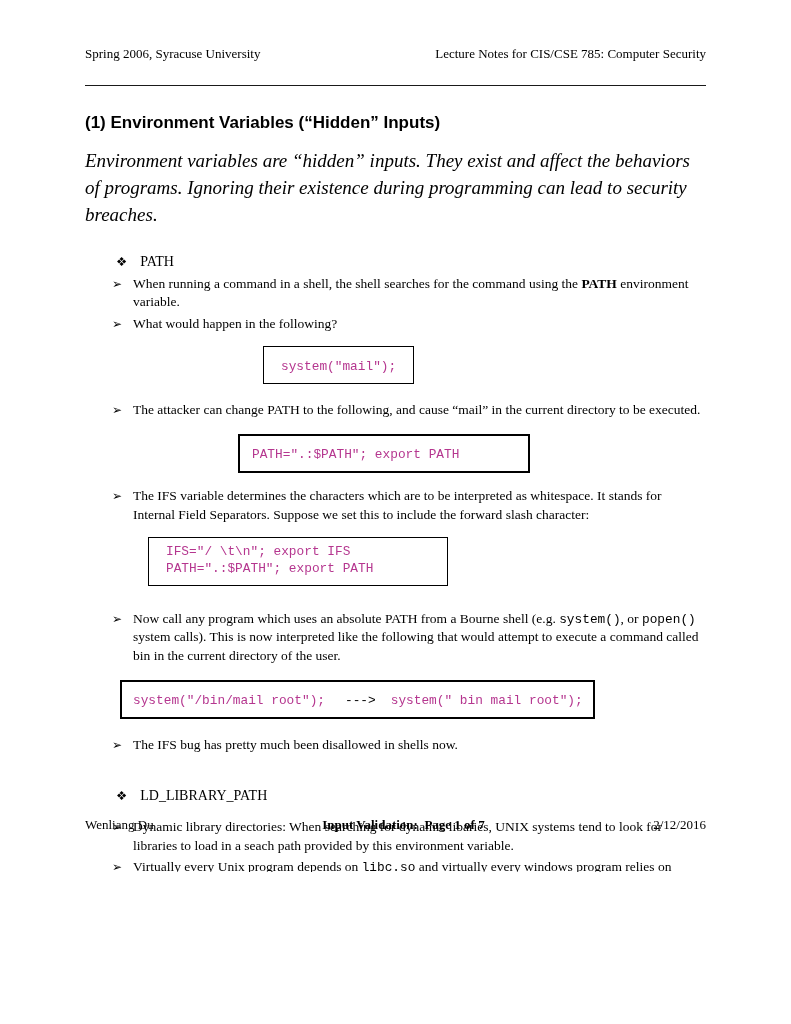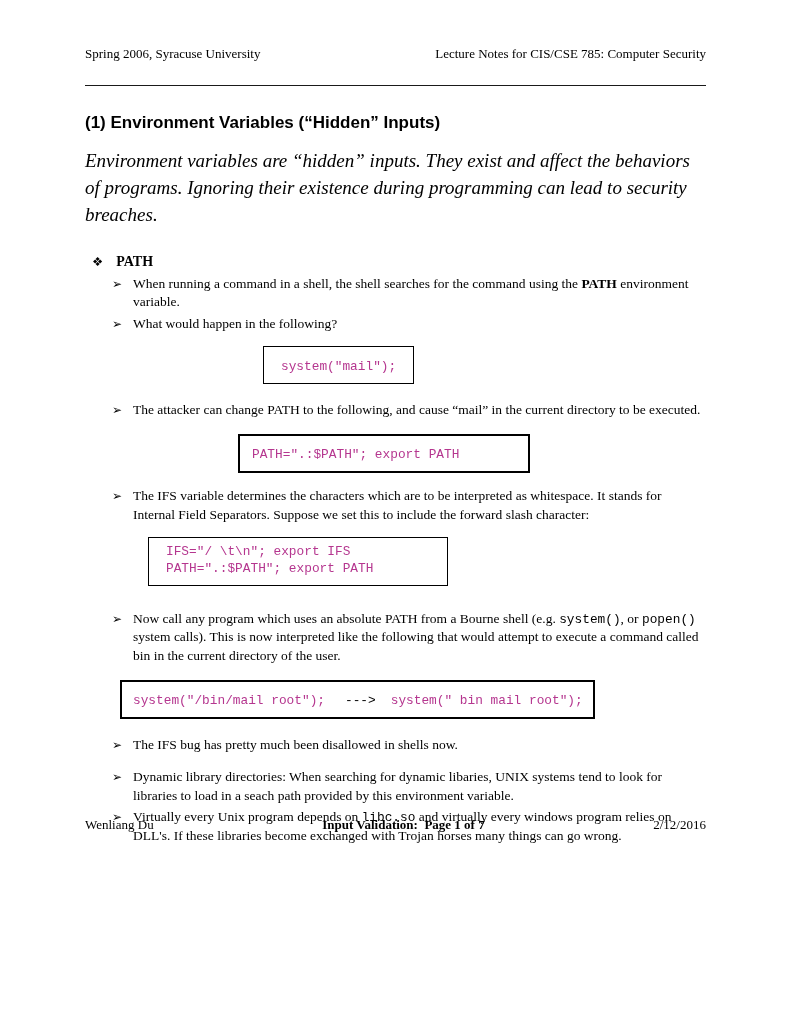--- a/index.html
+++ b/index.html
@@ -15,21 +15,21 @@
     font-family: "Liberation Sans", sans-serif; font-size: 22.5px; font-weight: bold;
     text-align: center; margin: 54px 0 0 0;
   }
   .title-rule { border-bottom: 1.5px solid #1a1a1a; margin-top: 23px; }
   .section-heading {
     font-family: "Liberation Sans", sans-serif; font-size: 17px; font-weight: bold;
     margin: 27px 0 0 0;
   }
   .intro { font-style: italic; font-size: 19px; line-height: 1.42; margin: 15px 0 0 0; }
 
-  .topic-title { margin-top: 25px; font-weight: bold; font-size: 14px; }
+  .topic-title { margin-top: 25px; font-weight: normal; font-size: 14px; margin-left: 24px; }
   .topic-title.gap-lg { margin-top: 34px; }
   .diamond { font-family: "DejaVu Sans", sans-serif; font-size: 12.5px; margin: 0 13px 0 7px; }
 
   .arrow-list { margin-top: 5px; }
   .arrow-list.gap { margin-top: 14px; }
   .arrow-item { position: relative; padding-left: 48px; font-size: 13.5px; line-height: 1.37; margin-top: 3px; }
   .arrow-item.mt-md { margin-top: 17px; }
   .arrow-item.mt-lg { margin-top: 24px; }
   .arrow { position: absolute; left: 27px; top: 1px; font-family: "DejaVu Sans", sans-serif; font-size: 12px; }
 
@@ -135,20 +135,23 @@
 
     <div class="arrow-list">
       <div class="arrow-item mt-md">
         <span class="arrow">➢</span>
         <span>The IFS bug has pretty much been disallowed in shells now.</span>
       </div>
     </div>
   </div>
 
   <div class="topic">
+    <div class="topic-title gap-lg">
+      <span class="diamond">❖</span><span>LD_LIBRARY_PATH</span>
+    </div>
     <div class="arrow-list gap">
       <div class="arrow-item">
         <span class="arrow">➢</span>
         <span>Dynamic library directories: When searching for dynamic libaries, UNIX systems tend to look for libraries to load in a seach path provided by this environment variable.</span>
       </div>
       <div class="arrow-item">
         <span class="arrow">➢</span>
         <span><span>Virtually every Unix program depends on </span><span class="mono">libc.so</span><span> and virtually every windows program relies on DLL's. If these libraries become exchanged with Trojan horses many things can go wrong.</span></span>
       </div>
     </div>

